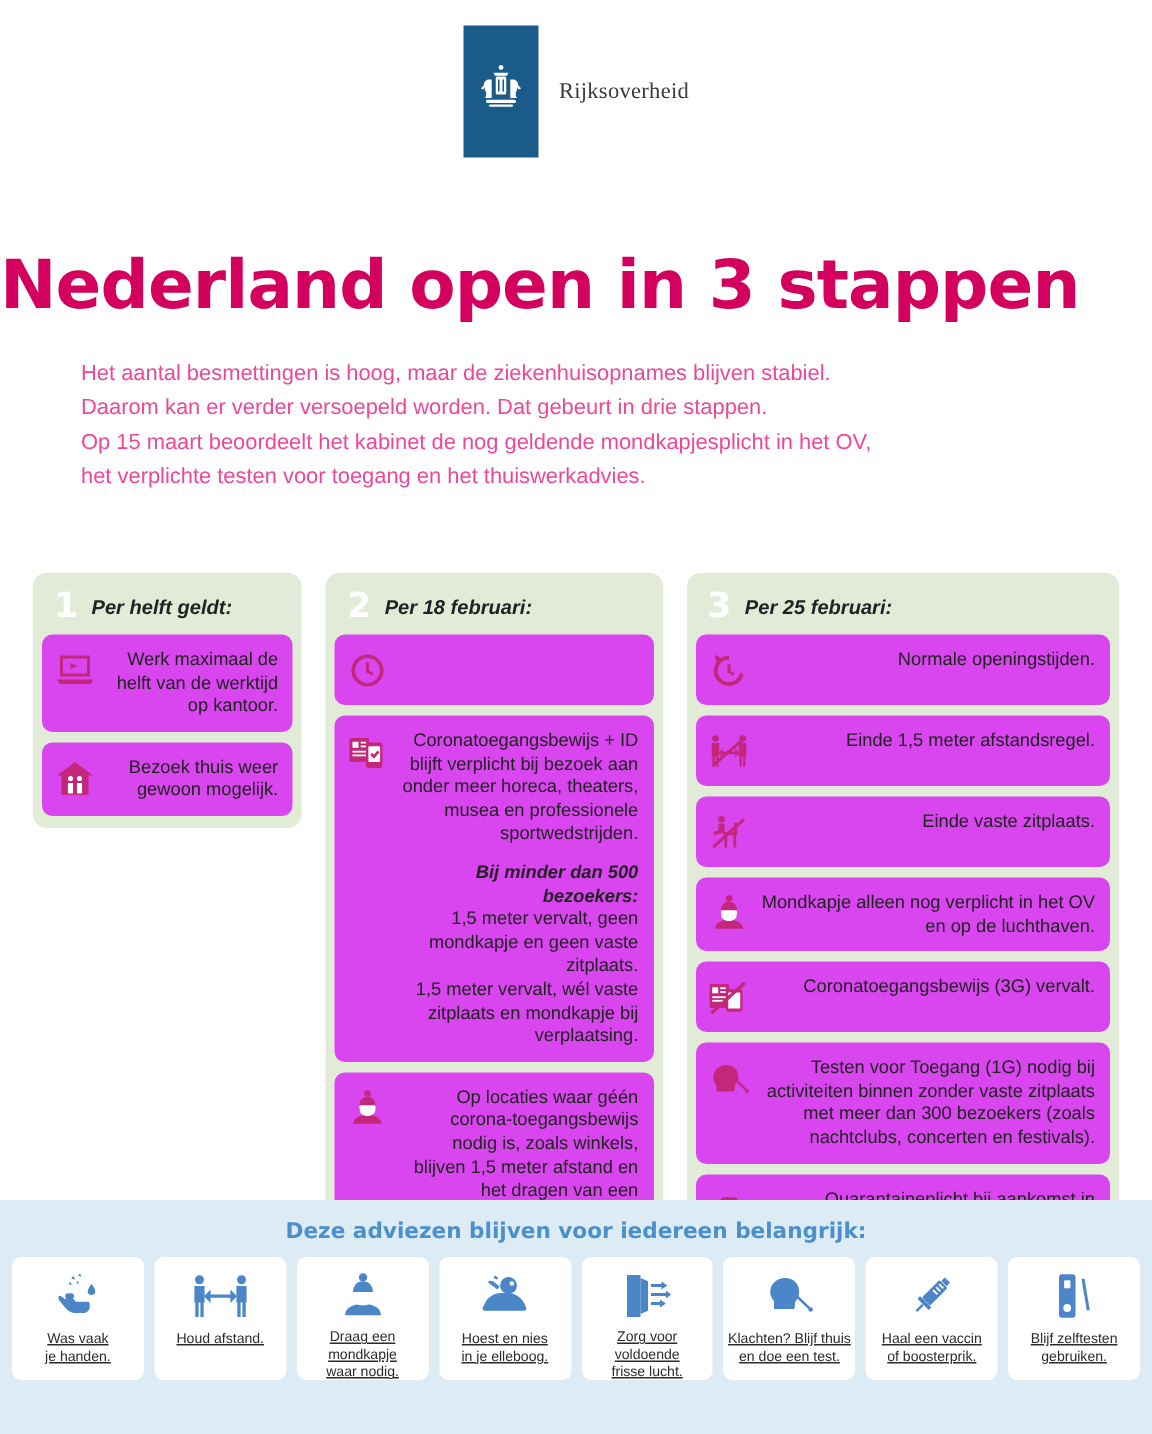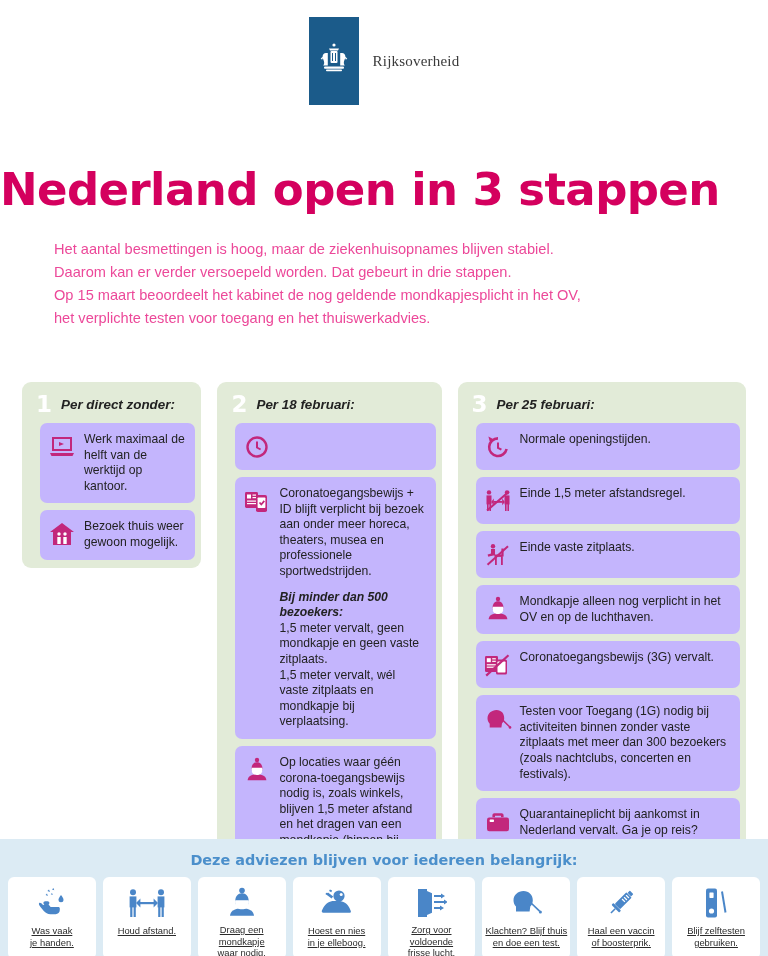--- a/index.html
+++ b/index.html
@@ -64,46 +64,47 @@
     padding:5px 4px 7px 8px;
   }
   .col-num{
     font-size:23px;font-weight:bold;color:#ffffff;line-height:1;
     font-family:"DejaVu Sans", sans-serif;
   }
   .col-date{
     font-size:13.4px;font-weight:bold;font-style:italic;color:#222;
   }
   .card{
-    background:#c4b5fd;
+    background:#d946ef;
     border-radius:7px;
-    margin:0 0 7px 12px;
+    margin:0 0 7px 0;
     padding:9px 10px 9px 8px;
     display:flex;gap:8px;align-items:flex-start;
     box-sizing:border-box;
+    text-align:right;
   }
   .card:last-child{margin-bottom:2px;}
   .card-ico{
     flex:0 0 28px;width:28px;height:28px;
     display:flex;align-items:center;justify-content:center;
     margin-top:1px;
   }
   .card-ico svg{display:block;}
   .card-body{flex:1;min-width:0;}
   .card-txt{font-size:12.2px;line-height:15.6px;color:#222;}
   .card-sub{
     font-size:12.2px;line-height:15.6px;color:#222;
     font-weight:bold;font-style:italic;margin-top:9px;
   }
   .card-txt + .card-sub{margin-top:10px;}
   .lnk{text-decoration:underline;}
   
   .advice{
     position:absolute;left:0;right:0;bottom:0;
-    height:117px;background:#dcebf4;
+    height:156px;background:#dcebf4;
   }
   .advice-head{
     text-align:center;
     color:#4b8fcb;
     font-weight:bold;
     font-size:14.4px;
     padding:13px 0 9px 0;
     font-family:"DejaVu Sans", sans-serif;
   }
   .advice-row{
@@ -158,21 +159,21 @@
   <div>Daarom kan er verder versoepeld worden. Dat gebeurt in drie stappen.</div>
   <div>Op 15 maart beoordeelt het kabinet de nog geldende mondkapjesplicht in het OV,</div>
   <div>het verplichte testen voor toegang en het thuiswerkadvies.</div>
 </div>
 
 <div class="columns">
 
   <div class="col col-1">
     <div class="col-head">
       <span class="col-num">1</span>
-      <span class="col-date">Per direct zonder:</span>
+      <span class="col-date">Per helft geldt:</span>
     </div>
 
     <div class="card">
       <span class="card-ico">
         <svg width="26" height="22" viewBox="0 0 26 22">
             <g fill="#c2277c">
           <path d="M4 2h18v12H4z" fill="none" stroke="#c2277c" stroke-width="2"></path>
           <path d="M1 17h24l-1.5 3h-21z"></path>
           <path d="M10 6l5 2-5 2z"></path>
         </g>

